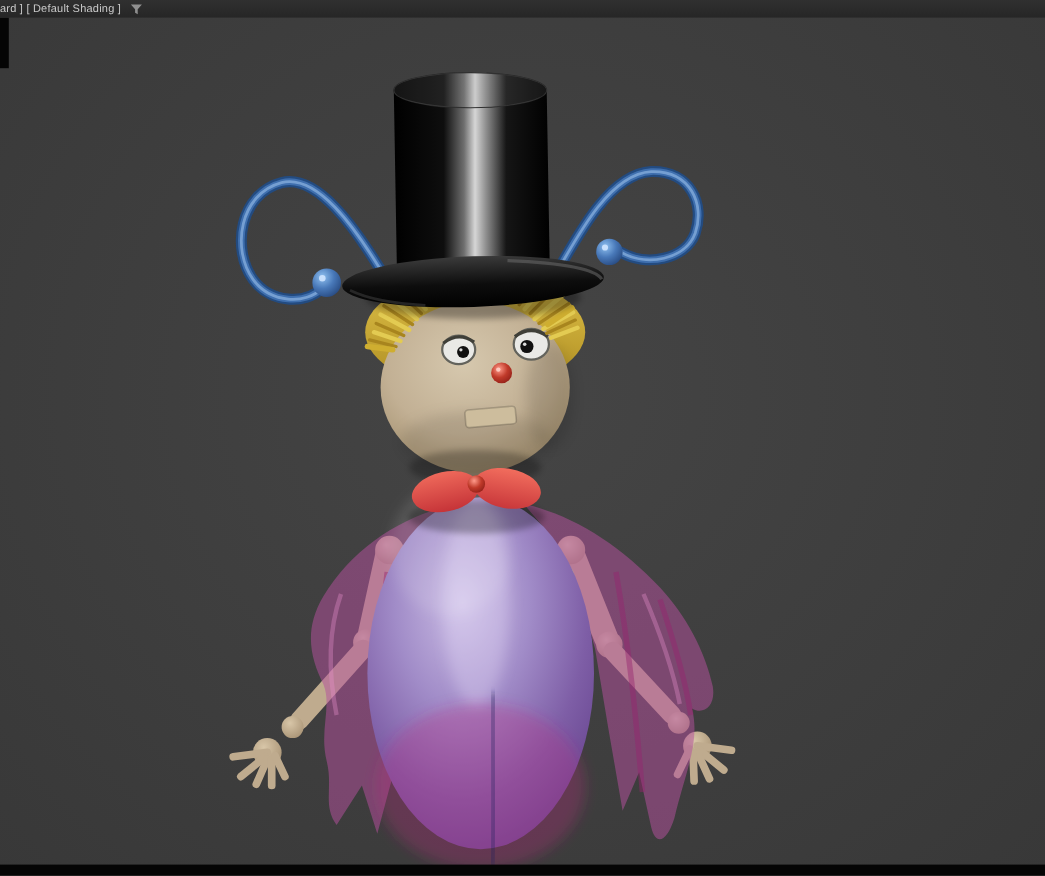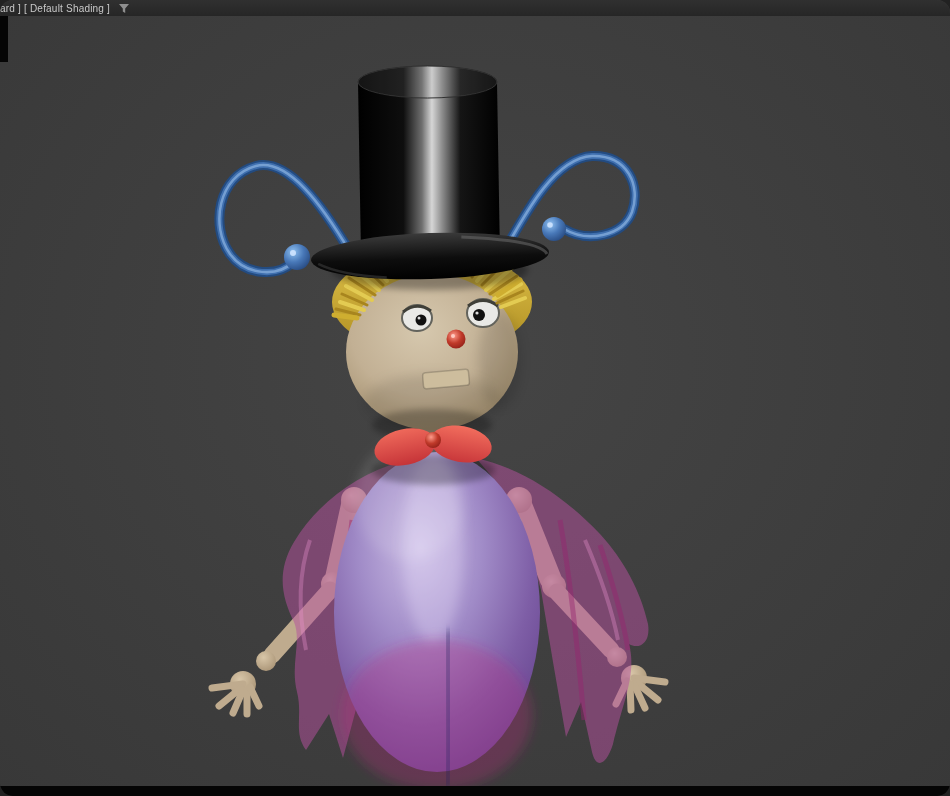--- a/index.html
+++ b/index.html
@@ -1,20 +1,19 @@
 <!DOCTYPE html>
 <html><head>
 <meta charset="utf-8">
 <style>
   html,body{margin:0;padding:0;background:#222;}
   .stage{
     position:relative;width:950px;height:796px;overflow:hidden;
     background:radial-gradient(ellipse at 50% 45%, #454545 0%, #3e3e3e 55%, #383838 100%);
     font-family:"Liberation Sans","DejaVu Sans",sans-serif;
-    border-radius:13px;
   }
   .scene-svg{position:absolute;left:0;top:0;width:950px;height:796px;display:block;}
   .topbar{
     position:absolute;left:0;top:0;width:950px;height:16px;
     background:linear-gradient(#303030,#262626);
     display:flex;align-items:center;gap:8px;z-index:5;
   }
   .vp-label{font-size:10px;letter-spacing:0.2px;white-space:nowrap;}
   .funnel{display:block;margin-top:1px;}
   .left-strip{position:absolute;left:0;top:16px;width:8px;height:46px;z-index:4;}

